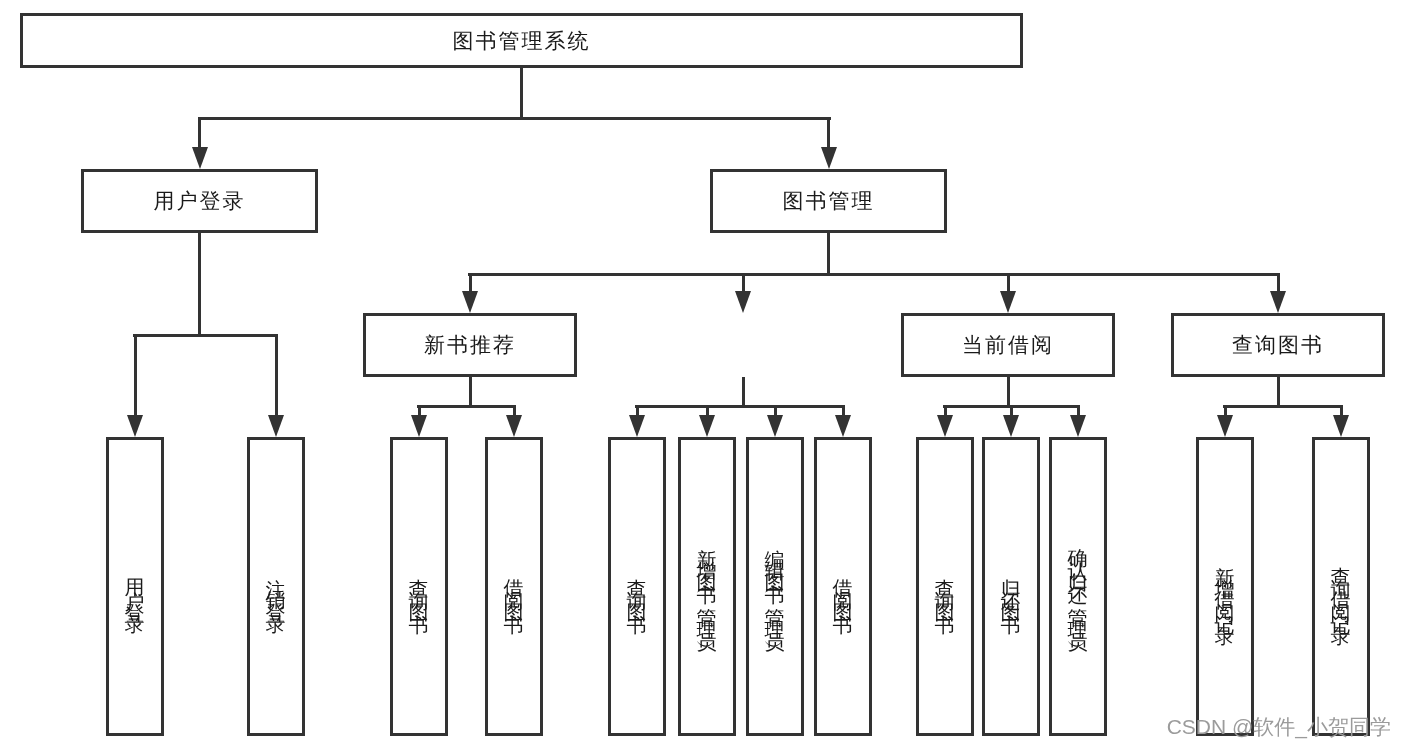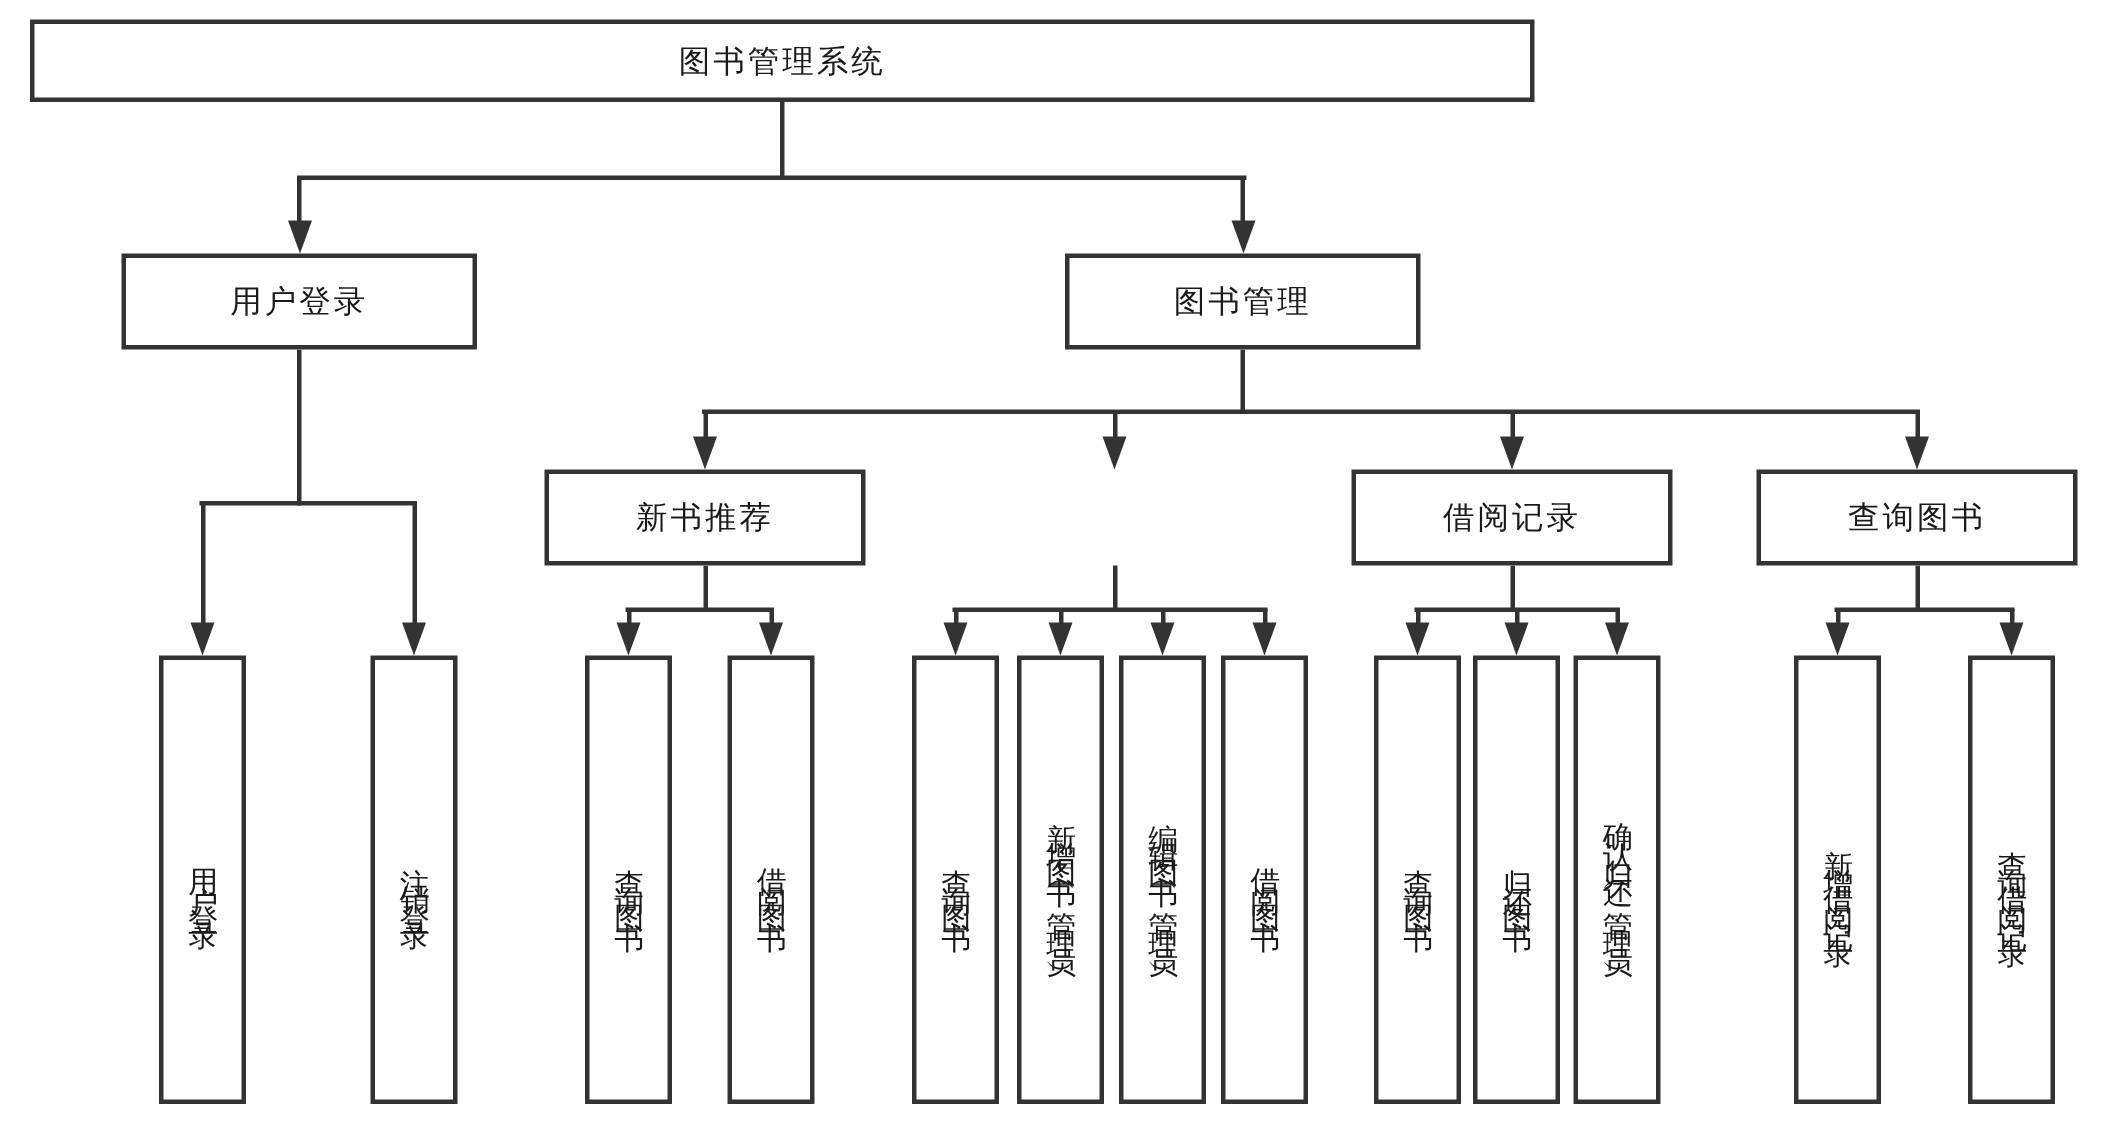--- a/index.html
+++ b/index.html
@@ -64,41 +64,42 @@
 <body>
 
 <div id="canvas">
 
   <div class="node root-node">图书管理系统</div>
 
   <div class="node h2-node" style="left:81px">用户登录</div>
   <div class="node h2-node" style="left:710px">图书管理</div>
 
   <div class="node h3-node" style="left:363px">新书推荐</div>
-  <div class="node h3-node" style="left:901px">借阅记录</div>
+  <div class="node h3-node" style="left:901px">当前借阅</div>
   <div class="node h3-node" style="left:1171px">查询图书</div>
 
   <div class="node v-node" style="left:106px">用户登录</div>
   <div class="node v-node" style="left:247px">注销登录</div>
 
   <div class="node v-node" style="left:390px">查询图书</div>
   <div class="node v-node" style="left:485px">借阅图书</div>
 
   <div class="node v-node" style="left:608px">查询图书</div>
   <div class="node v-node" style="left:678px">新增图书（管理员）</div>
   <div class="node v-node" style="left:746px">编辑图书（管理员）</div>
   <div class="node v-node" style="left:814px">借阅图书</div>
 
   <div class="node v-node" style="left:916px">查询图书</div>
   <div class="node v-node" style="left:982px">归还图书</div>
   <div class="node v-node" style="left:1049px">确认归还（管理员）</div>
 
   <div class="node v-node" style="left:1196px">新增借阅记录</div>
   <div class="node v-node" style="left:1312px">查询借阅记录</div>
 
+  <div class="watermark">CSDN @软件_小贺同学</div>
 <div class="cline" style="left: 520px; top: 68px; width: 3px; height: 52px;"></div>
     <div class="cline" style="left: 197.5px; top: 116.5px; width: 633px; height: 3px;"></div>
     <div class="cline" style="left: 198px; top: 118px; width: 3px; height: 35px;"></div>
     <div class="arrow" style="left: 191.5px; top: 147px;"></div>
     <div class="cline" style="left: 827px; top: 118px; width: 3px; height: 35px;"></div>
     <div class="arrow" style="left: 820.5px; top: 147px;"></div>
     <div class="cline" style="left: 198px; top: 233px; width: 3px; height: 104px;"></div>
     <div class="cline" style="left: 133px; top: 333.5px; width: 145px; height: 3px;"></div>
     <div class="cline" style="left: 133.5px; top: 335px; width: 3px; height: 86px;"></div>
     <div class="arrow" style="left: 127px; top: 415px;"></div>

